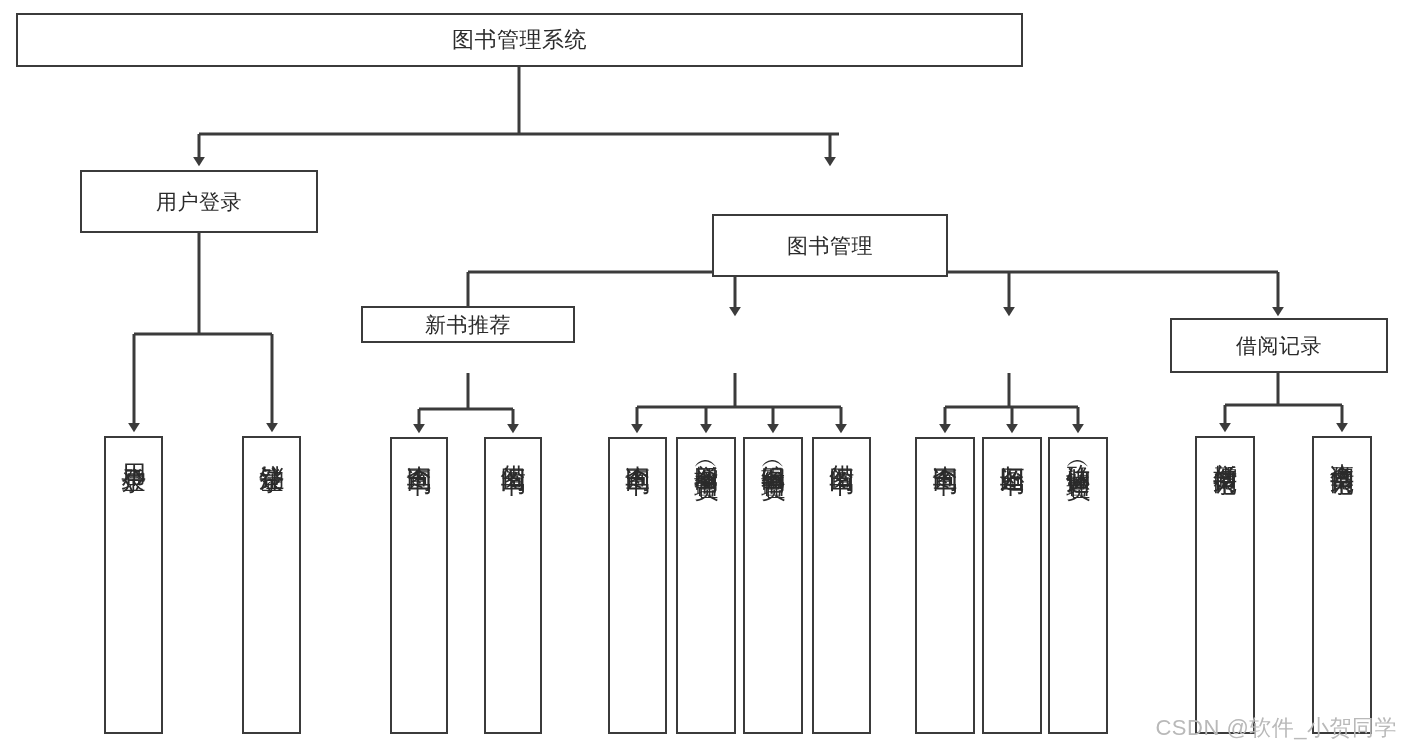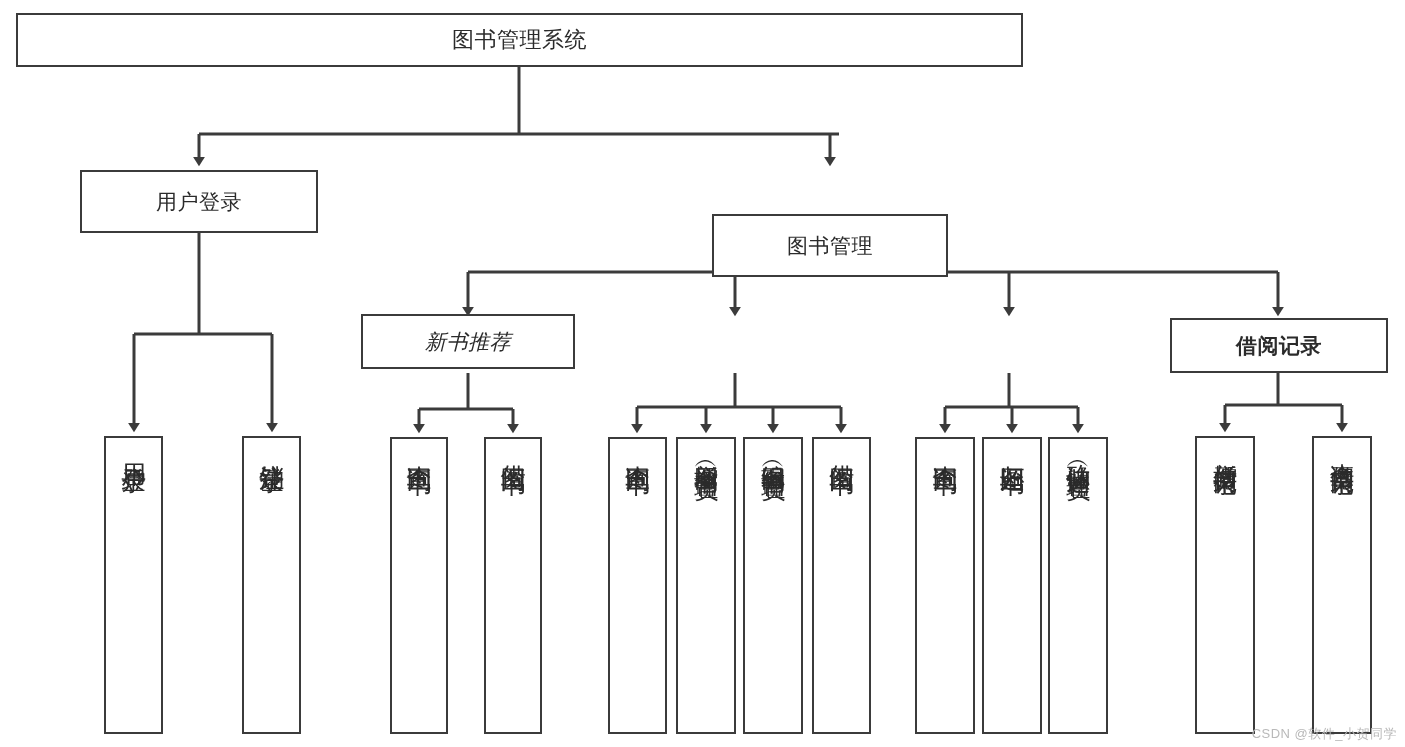--- a/index.html
+++ b/index.html
@@ -61,21 +61,21 @@
     letter-spacing: 2px;
     white-space: nowrap;
   }
   .node.v.tall .label {
     font-size: 24px;
   }
   #watermark {
     position: absolute;
     right: 8px;
     bottom: 4px;
-    font-size: 13px;
+    font-size: 22px;
     color: #b9b9b9;
     letter-spacing: 0.5px;
     white-space: nowrap;
   }
 </style>
 </head>
 <body>
 
 <div id="canvas">
 
@@ -133,24 +133,24 @@
     <span class="label">图书管理系统</span>
   </div>
 
   <div class="node h" style="left:80px; top:170px; width:238px; height:63px;">
     <span class="label">用户登录</span>
   </div>
   <div class="node h" style="left:712px; top:170px; width:236px; height:63px;margin-top:44px;">
     <span class="label">图书管理</span>
   </div>
 
-  <div class="node h" style="left:361px; top:314px; width:214px; height:55px;font-style:italic;">
+  <div class="node h" style="left:361px; top:306px; width:214px; height:37px;">
     <span class="label">新书推荐</span>
   </div>
-  <div class="node h" style="left:1170px; top:318px; width:218px; height:55px;font-weight:bold;">
+  <div class="node h" style="left:1170px; top:318px; width:218px; height:55px;">
     <span class="label">借阅记录</span>
   </div>
 
   <div class="node v" style="left:104px; top:436px; width:59px; height:298px;">
     <span class="label">用户登录</span>
   </div>
   <div class="node v" style="left:242px; top:436px; width:59px; height:298px;">
     <span class="label">注销登录</span>
   </div>
 

